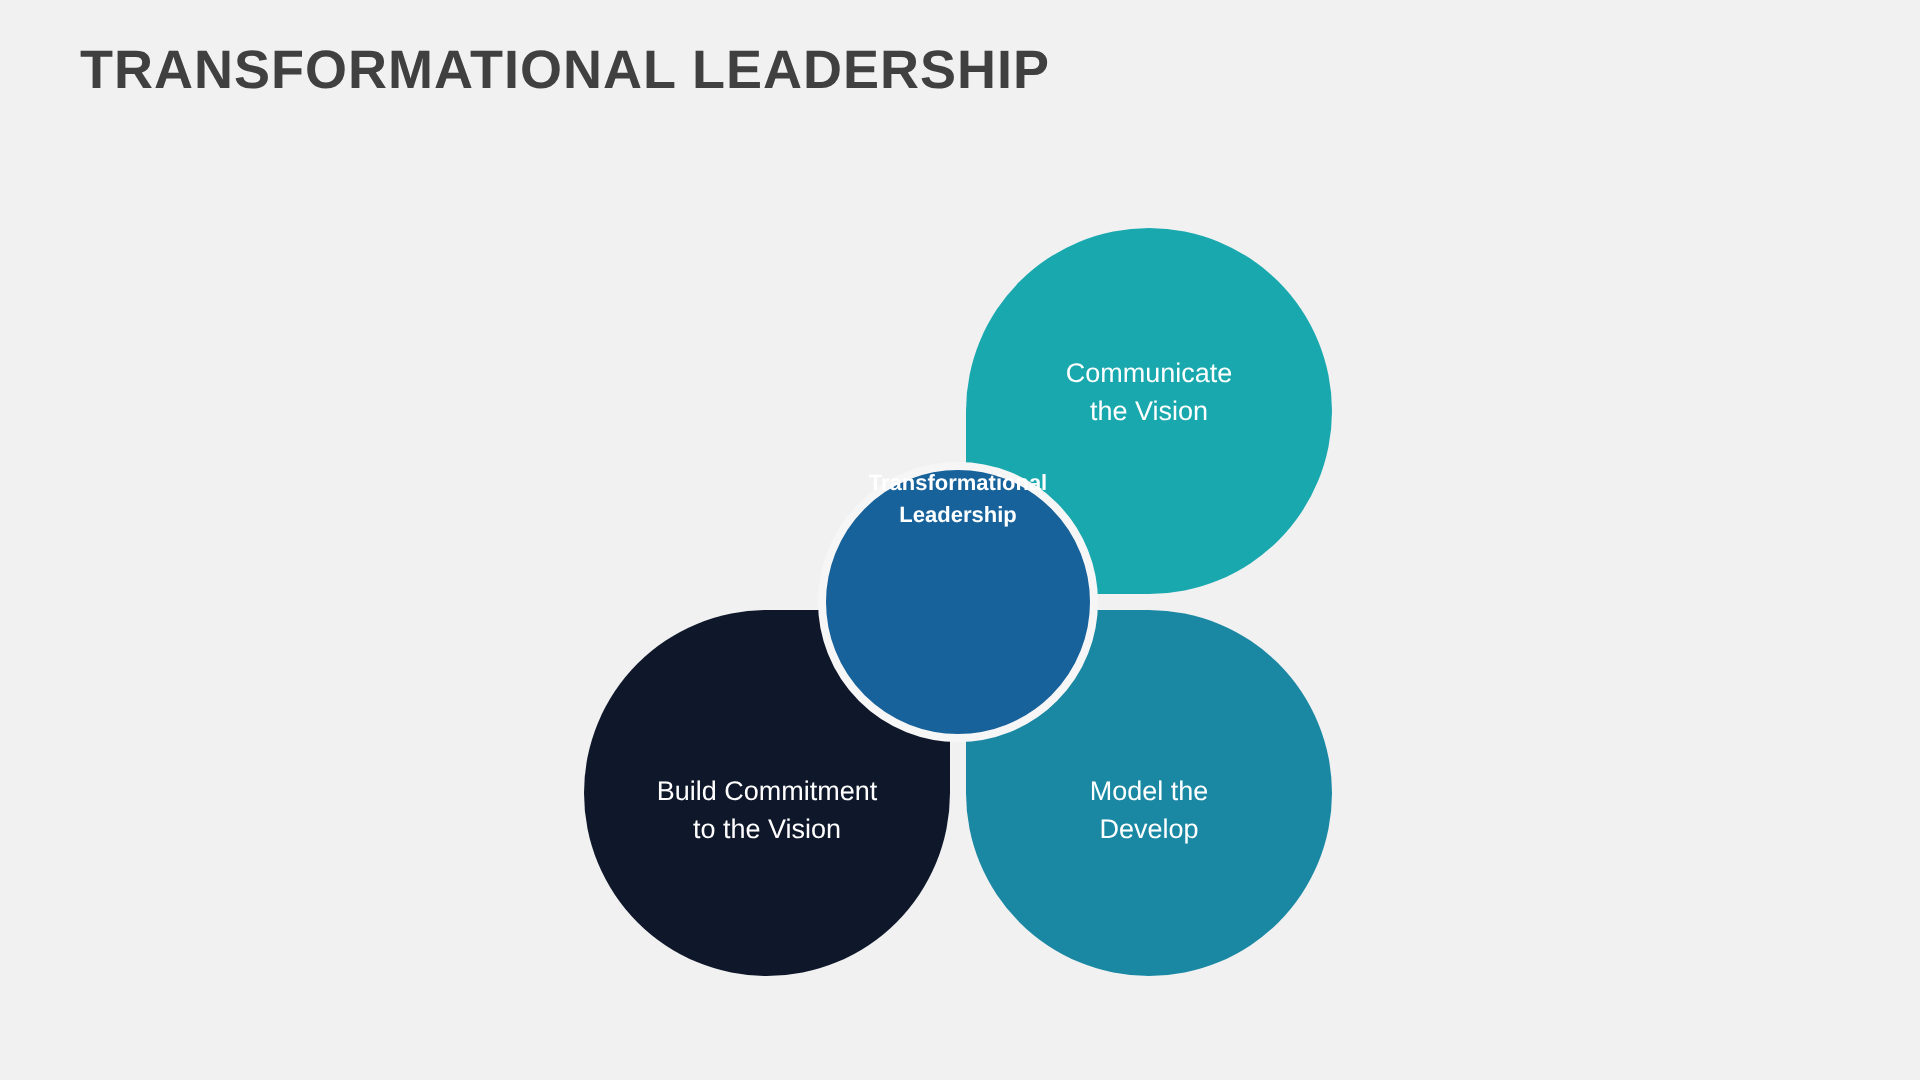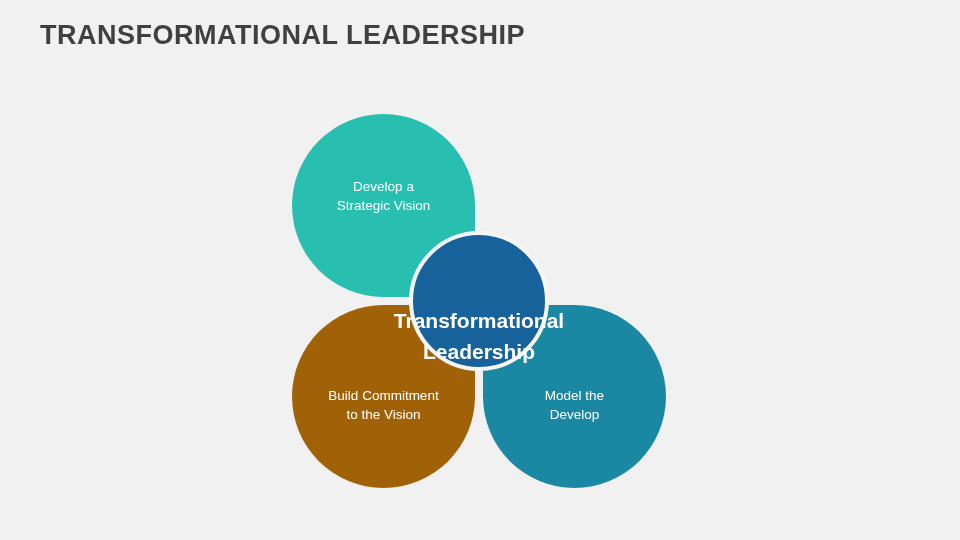--- a/index.html
+++ b/index.html
@@ -72,45 +72,45 @@
   .center-circle {
     position: absolute;
     left: 50%;
     top: 50%;
     transform: translate(-50%, -50%);
     width: 132px;
     height: 132px;
     border-radius: 50%;
     border: 4px solid #f6f6f7;
     display: flex;
-    align-items: flex-end;
+    align-items: flex-start;
     justify-content: center;
     text-align: center;
     color: #ffffff;
-    font-size: 21px;
+    font-size: 11px;
     font-weight: 700;
     line-height: 1.45;
     white-space: pre-line;
     z-index: 2;
   }
 </style>
 </head>
 <body>
 
 <div class="slide-title">TRANSFORMATIONAL LEADERSHIP</div>
 
 <div class="diagram">
 
-  <div class="petal tl" style="background-color: rgb(40, 190, 176);">
-    <span>Develop a
-Strategic Vision</span>
+
+  <div class="petal tr" style="background-color: rgb(25, 168, 174);">
+    <span>Communicate
+the Vision</span>
   </div>
 
-
-  <div class="petal bl" style="background-color: #a16207;">
+  <div class="petal bl" style="background-color: #0f172a;">
     <span>Build Commitment
 to the Vision</span>
   </div>
 
   <div class="petal br" style="background-color: rgb(26, 136, 163);">
     <span>Model the
 Develop</span>
   </div>
 
   <div class="center-circle" style="background-color: rgb(23, 98, 155);">

